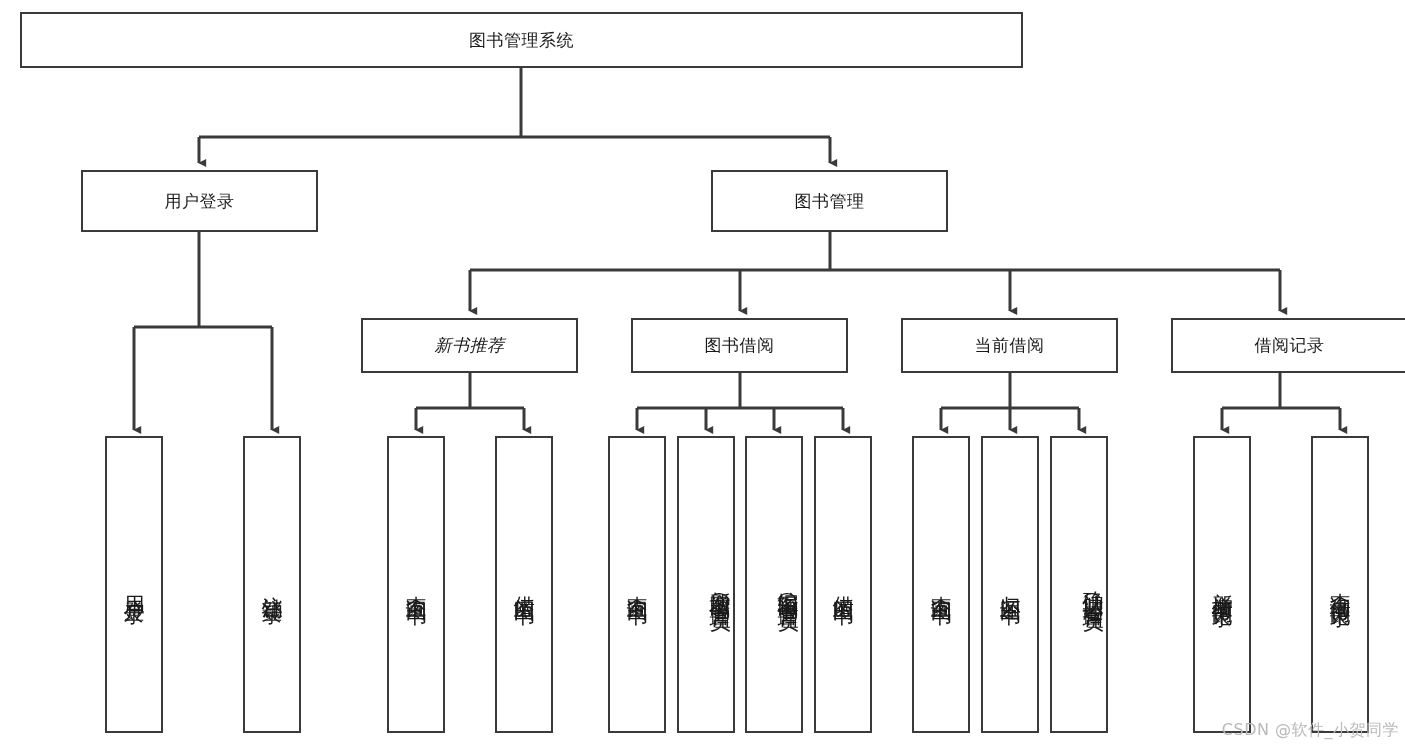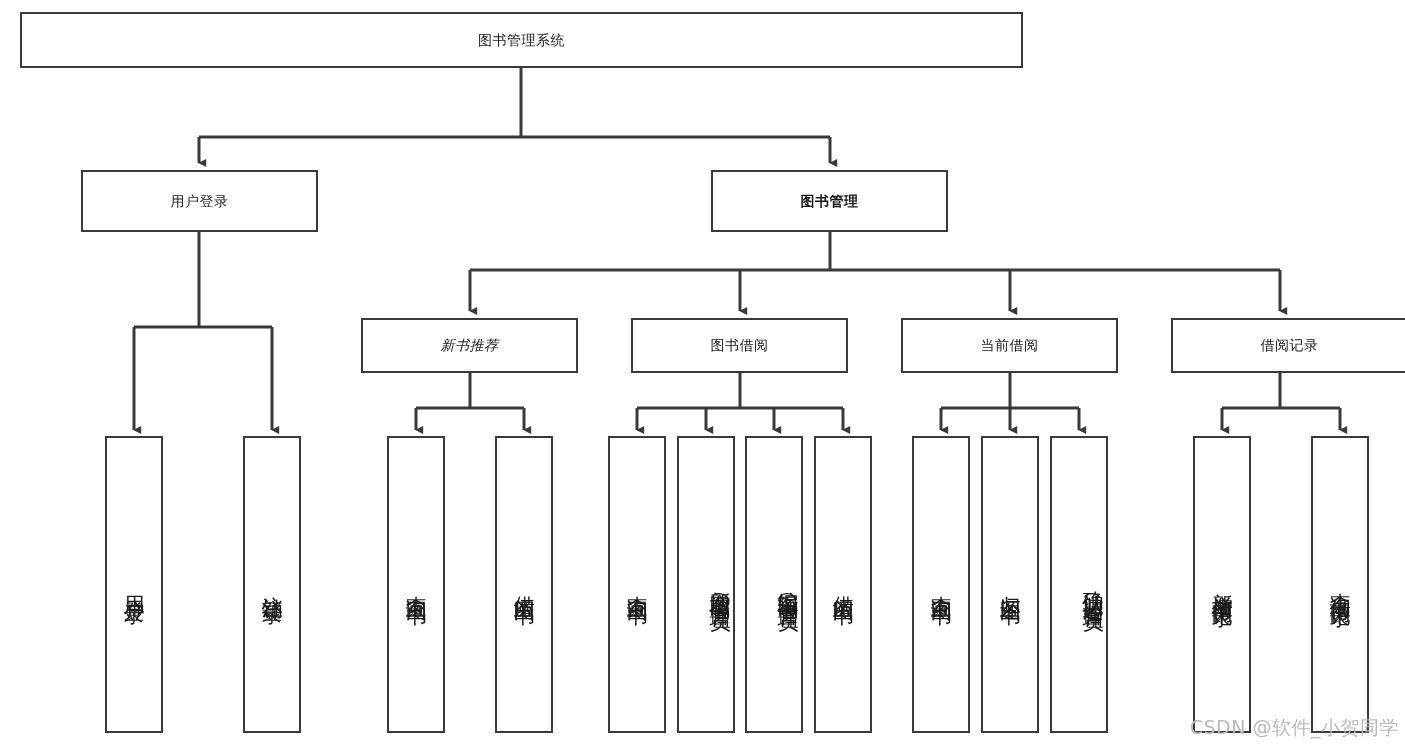--- a/index.html
+++ b/index.html
@@ -29,21 +29,21 @@
     box-sizing: border-box;
     border: 2.5px solid #3a3a3a;
     background: #ffffff;
     color: #1a1a1a;
     display: flex;
     align-items: center;
     justify-content: center;
     text-align: center;
   }
   .node.h {
-    font-size: 14px;
+    font-size: 17px;
     letter-spacing: 0.5px;
     line-height: 1.2;
   }
   .node.v {
     writing-mode: vertical-rl;
     text-orientation: upright;
     font-size: 21px;
     letter-spacing: 3px;
     align-items: flex-start;
     justify-content: center;
@@ -51,21 +51,21 @@
     line-height: 1.25;
   }
   .node.v.mid {
     align-items: center;
     padding-top: 0;
   }
   #watermark {
     position: absolute;
     right: 6px;
     bottom: 6px;
-    font-size: 19px;
+    font-size: 16px;
     color: #b9b9b9;
     letter-spacing: 0.5px;
     white-space: nowrap;
     user-select: none;
   }
 </style>
 </head>
 <body>
 
 <div id="canvas">
@@ -117,21 +117,21 @@
       <path d="M1280,373 L1280,408"></path>
       <path d="M1222,408 L1340,408"></path>
       <path d="M1222,408 L1222,430" marker-end="url(#arrow)"></path>
       <path d="M1340,408 L1340,430" marker-end="url(#arrow)"></path>
     </g>
   </svg>
 
   <div class="node h" style="left:20px; top:12px; width:1003px; height:56px;">图书管理系统</div>
 
   <div class="node h" style="left:81px; top:170px; width:237px; height:62px;">用户登录</div>
-  <div class="node h" style="left:711px; top:170px; width:237px; height:62px;font-weight:bold;">图书管理</div>
+  <div class="node h" style="left:711px; top:170px; width:237px; height:62px;">图书管理</div>
 
   <div class="node h" style="left:361px; top:318px; width:217px; height:55px;font-style:italic;">新书推荐</div>
   <div class="node h" style="left:901px; top:318px; width:217px; height:55px;">当前借阅</div>
   <div class="node h" style="left:631px; top:318px; width:217px; height:55px;">图书借阅</div>
   <div class="node h" style="left:1171px; top:318px; width:237px; height:55px;">借阅记录</div>
 
   <div class="node v mid" style="left:105px; top:436px; width:58px; height:297px;">用户登录</div>
   <div class="node v mid" style="left:243px; top:436px; width:58px; height:297px;">注销登录</div>
 
   <div class="node v mid" style="left:387px; top:436px; width:58px; height:297px;">查询图书</div>

